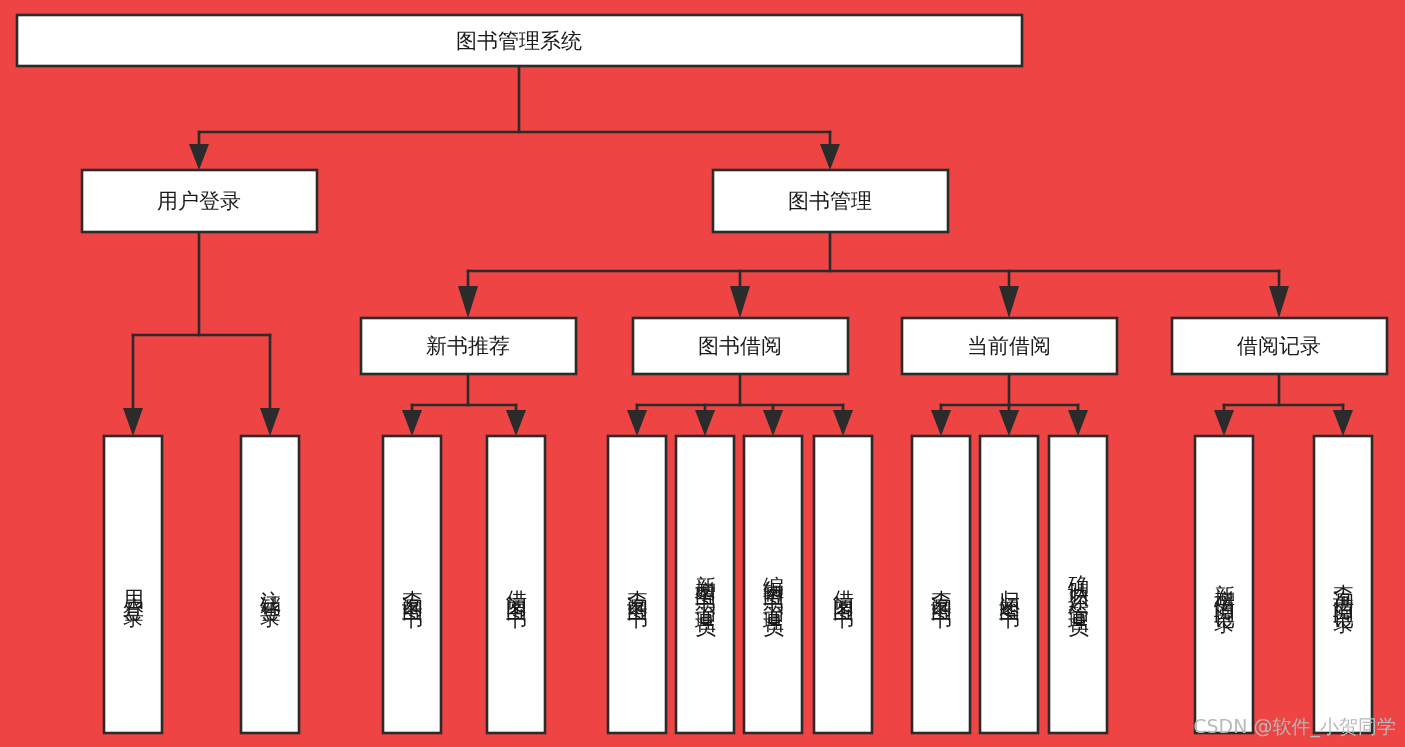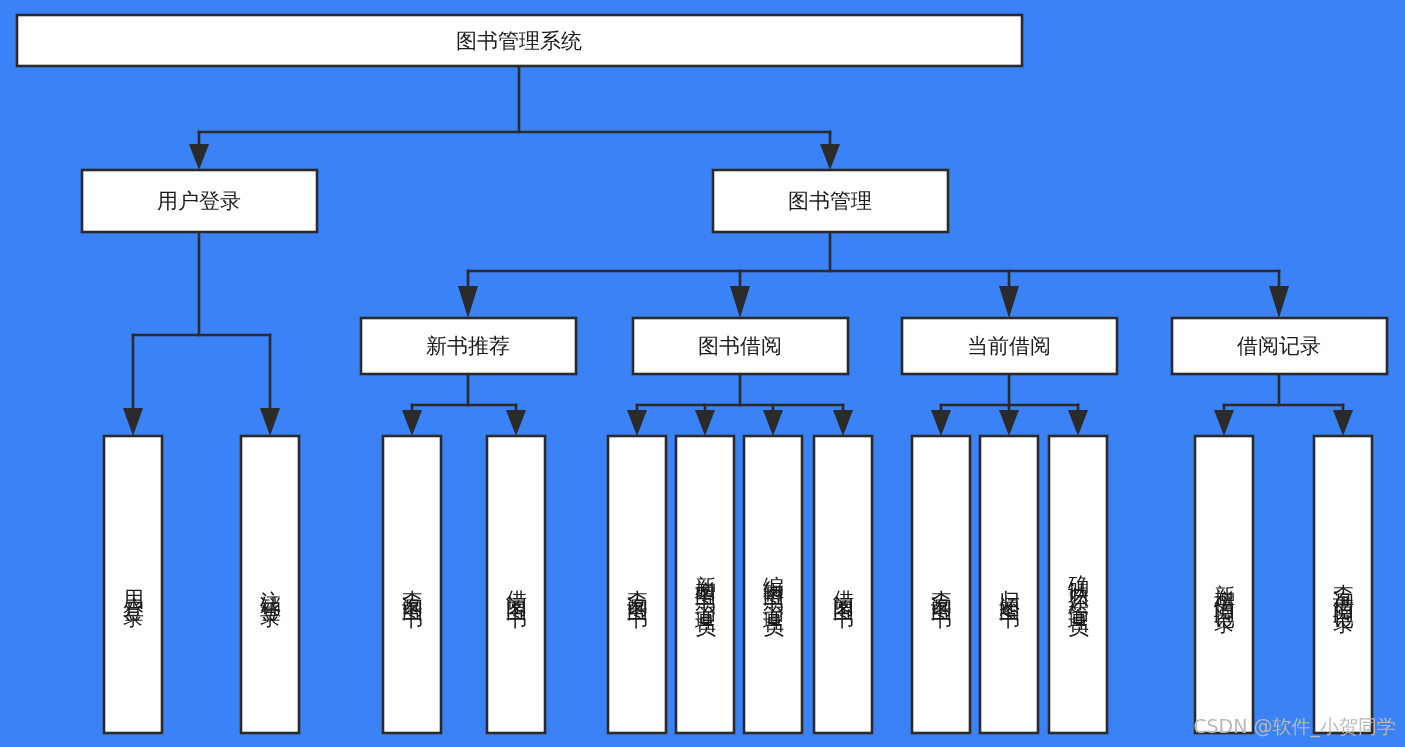--- a/index.html
+++ b/index.html
@@ -8,21 +8,21 @@
     padding: 0;
     background: #ffffff;
   }
   body {
     font-family: "Liberation Sans", "DejaVu Sans", sans-serif;
   }
   #diagram-root {
     position: relative;
     width: 1405px;
     height: 747px;
-    background: #3b82f6;
+    background: #ef4444;
     overflow: hidden;
   }
   svg.diagram-canvas {
     position: absolute;
     left: 0;
     top: 0;
     width: 1405px;
     height: 747px;
   }
   .node-box {

